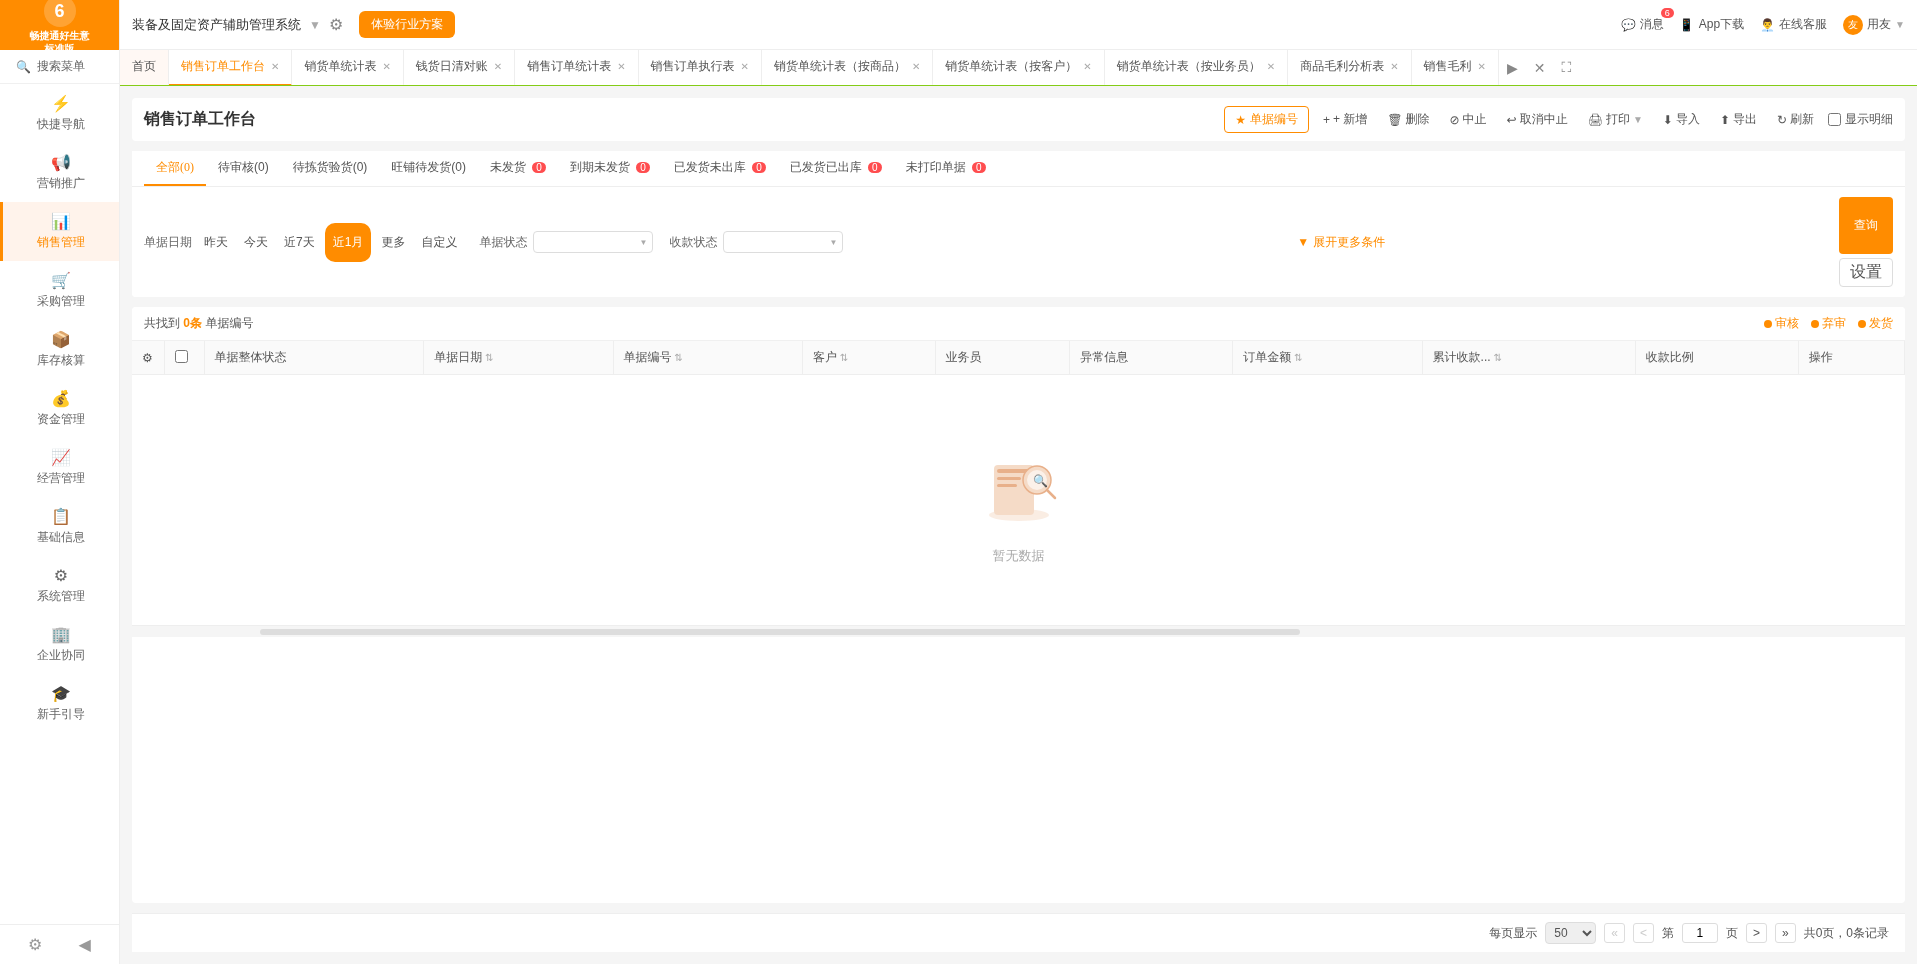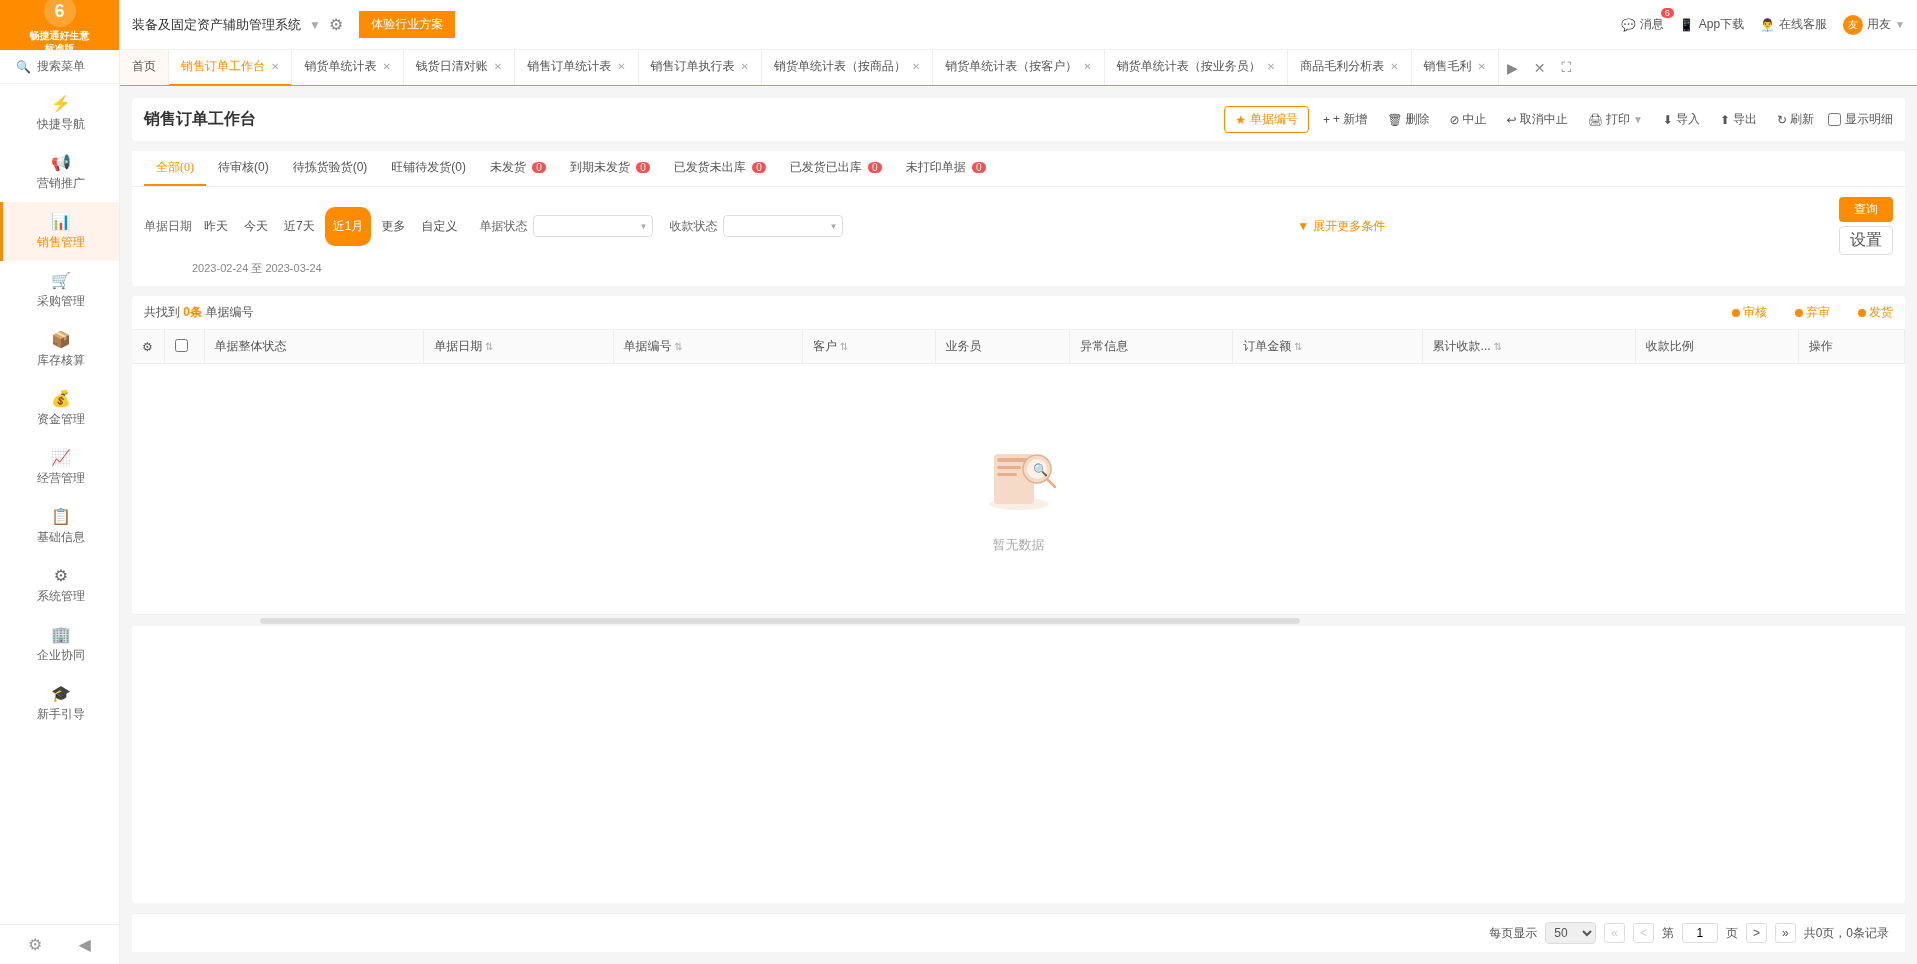--- a/index.html
+++ b/index.html
@@ -74,21 +74,21 @@
       border-bottom: 1px solid #eee;
       display: flex;
       align-items: center;
       padding: 0 12px;
       gap: 8px;
     }
     .topbar-industry-btn {
       background: #ff8c00;
       color: #fff;
       border: none;
-      border-radius: 0;
+      border-radius: 6px;
       padding: 5px 12px;
       font-size: 12px;
       cursor: pointer;
     }
     .topbar-gear { color: #888; font-size: 16px; cursor: pointer; margin-right: 8px; }
     .topbar-right {
       display: flex;
       align-items: center;
       gap: 16px;
       margin-left: auto;
@@ -205,21 +205,21 @@
       display: flex;
       align-items: center;
       gap: 3px;
       padding: 4px 6px;
     }
     .btn-primary {
       background: #ff8c00;
       color: #fff;
       border: none;
       border-radius: 4px;
-      padding: 4px 10px;
+      padding: 20px 10px;
       font-size: 12px;
       cursor: pointer;
     }
     .checkbox-label {
       display: flex;
       align-items: center;
       gap: 4px;
       font-size: 12px;
       color: #555;
       cursor: pointer;
@@ -321,21 +321,21 @@
     .table-toolbar {
       display: flex;
       align-items: center;
       justify-content: space-between;
       padding: 8px 12px;
       background: #fff;
       border-bottom: 1px solid #f0f0f0;
     }
     .count-label { font-size: 12px; color: #555; }
     .count-num { color: #ff8c00; font-weight: bold; }
-    .table-actions { display: flex; gap: 28px; align-items: center; }
+    .table-actions { display: flex; gap: 12px; align-items: center; }
     .table-action-btn {
       background: none;
       border: none;
       font-size: 12px;
       color: #555;
       cursor: pointer;
       display: flex;
       align-items: center;
       gap: 3px;
     }
@@ -691,21 +691,20 @@
           </div>
           <div class="expand-btn">
             <span>▼</span>
             <span>展开更多条件</span>
           </div>
           <div style="display:flex;flex-direction:column;gap:4px;margin-left:auto;">
             <button class="btn-primary">查询</button>
             <button style="background:#fff;border:1px solid #ddd;color:#555;border-radius:4px;padding:3px 10px;font-size:16px;cursor:pointer;">设置</button>
           </div>
         </div>
-        <div style="font-size:11px;color:#888;margin-top:6px;padding-left:48px;">2023-02-24 至 2023-03-24</div>
       </div>
 
     </div>
 
     <div class="table-container">
 
       <div class="table-toolbar">
         <span class="count-label">
           <span>共找到</span>
           <span class="count-num">0条</span>

